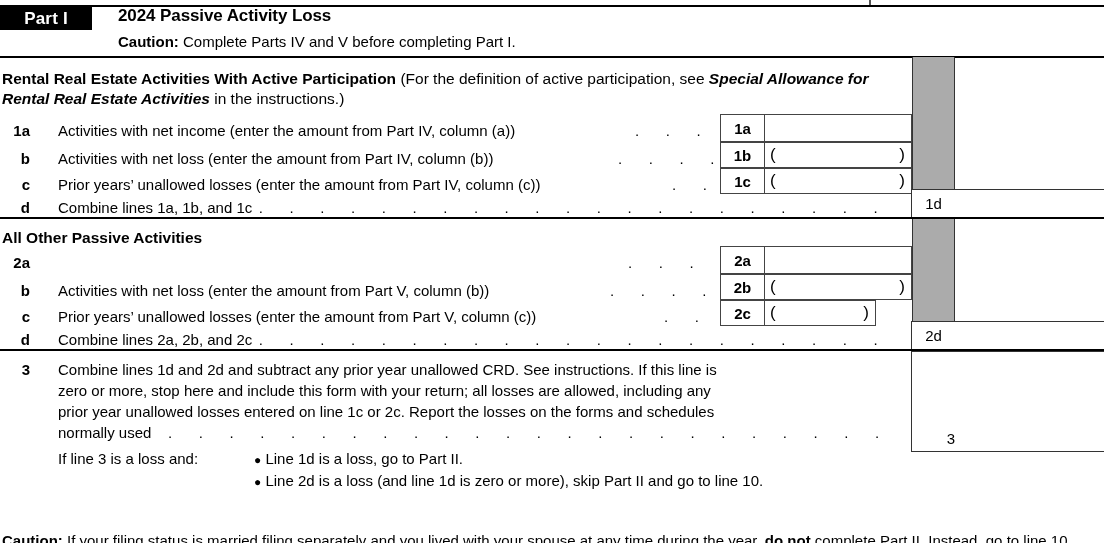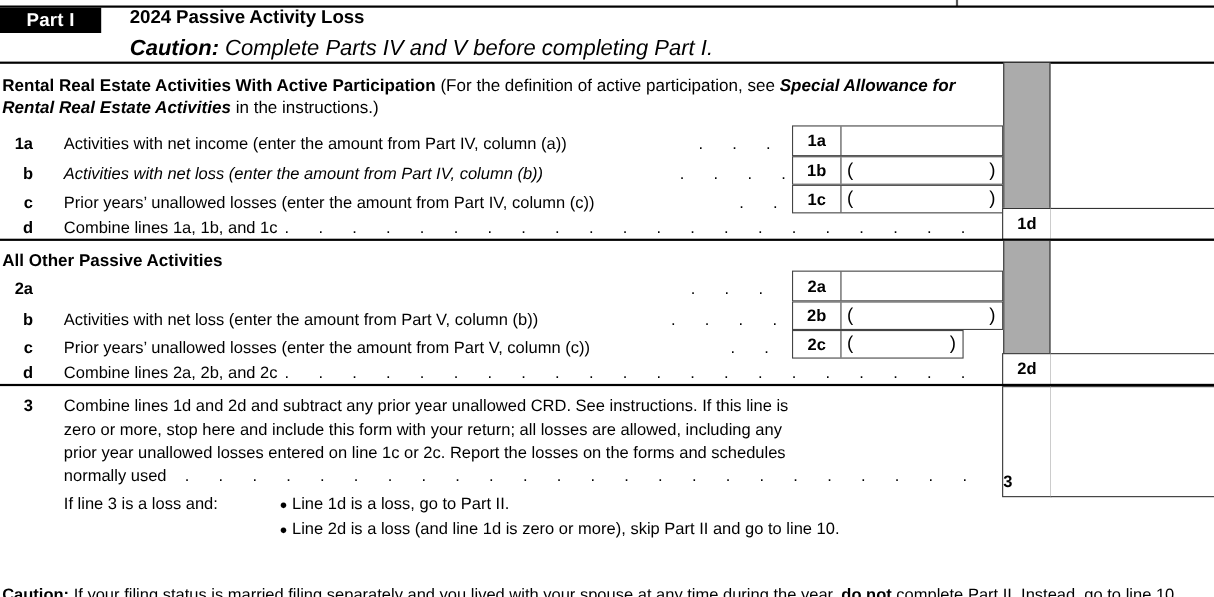--- a/index.html
+++ b/index.html
@@ -40,22 +40,21 @@
     position: absolute;
     left: 118px; top: 6px;
     font-size: 17px;
     font-weight: bold;
     letter-spacing: -0.1px;
     text-align: right;
   }
   .part-caution {
     position: absolute;
     left: 118px; top: 33px;
-    font-size: 20px;
-    font-style: italic;
+    font-size: 15px;
   }
   .part-caution b { font-weight: bold; }
 
   
   .section-head {
     position: absolute;
     font-size: 15.5px;
     font-weight: bold;
     left: 2px;
     line-height: 20px;
@@ -123,22 +122,22 @@
   .resultcell {
     position: absolute;
     background: #fff;
     border: 1.5px solid #333;
     left: 911px;
     width: 45px;
   }
   .resultcell .rc-num {
     position: absolute;
     left: 0; right: 0; bottom: 2px;
-    text-align: left;
-    font-weight: bold;
+    text-align: right;
+    font-weight: normal;
     font-size: 15px;
   }
   .resultcell.centered .rc-num {
     top: 0; bottom: 0;
     display: flex; align-items: center; justify-content: center;
   }
   .amountcell {
     position: absolute;
     left: 955px;
     width: 149px;
@@ -191,21 +190,21 @@
   <div class="ln-num" style="left:0px; top:122px;">1a</div>
   <div class="ln-text" style="top:122px;">Activities with net income (enter the amount from Part IV, column (a))</div>
   <div class="leader" style="left:635px; top:122px; width:78px;">.   .   .</div>
 
   <div class="entrybox" style="left:720px; top:114px; width:192px; height:28px;">
     <div class="bx-label">1a</div>
     <div class="bx-value"></div>
   </div>
 
   <div class="ln-num" style="left:0px; top:150px;">b</div>
-  <div class="ln-text" style="top:150px;font-style:italic;">Activities with net loss (enter the amount from Part IV, column (b))</div>
+  <div class="ln-text" style="top:150px;">Activities with net loss (enter the amount from Part IV, column (b))</div>
   <div class="leader" style="left:618px; top:150px; width:96px;">.   .   .   .   .</div>
 
   <div class="entrybox" style="left:720px; top:142px; width:192px; height:26px;">
     <div class="bx-label">1b</div>
     <div class="bx-value">
       <span class="paren-l">(</span>
       <span class="paren-r">)</span>
     </div>
   </div>
 

